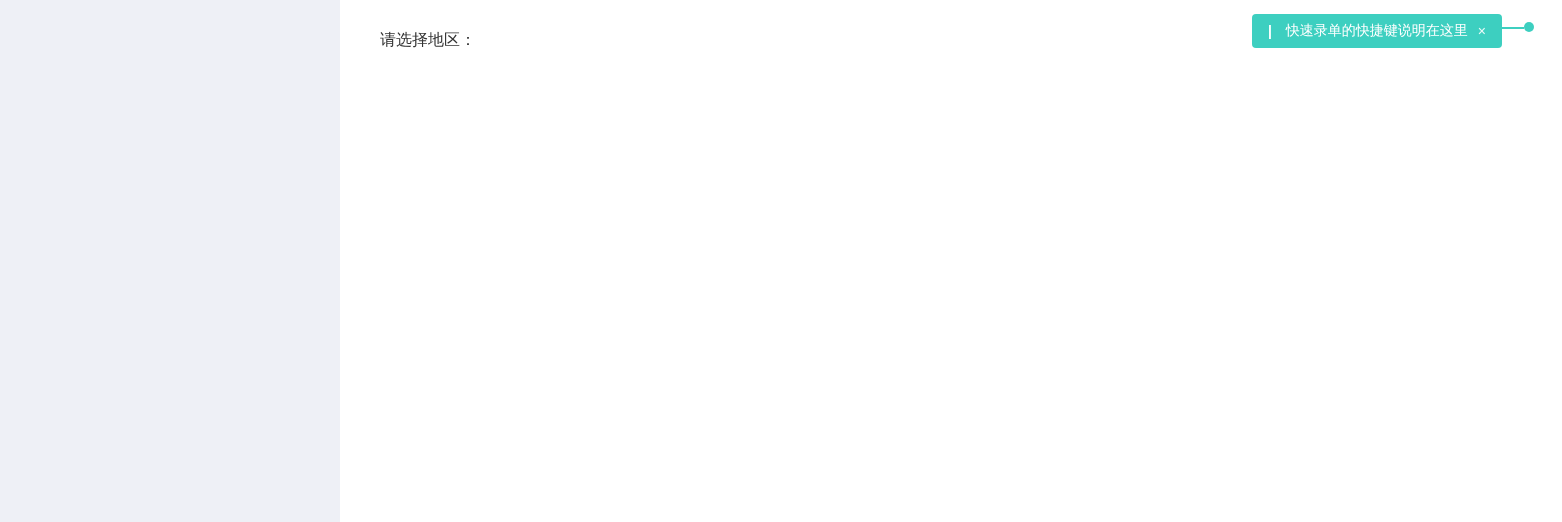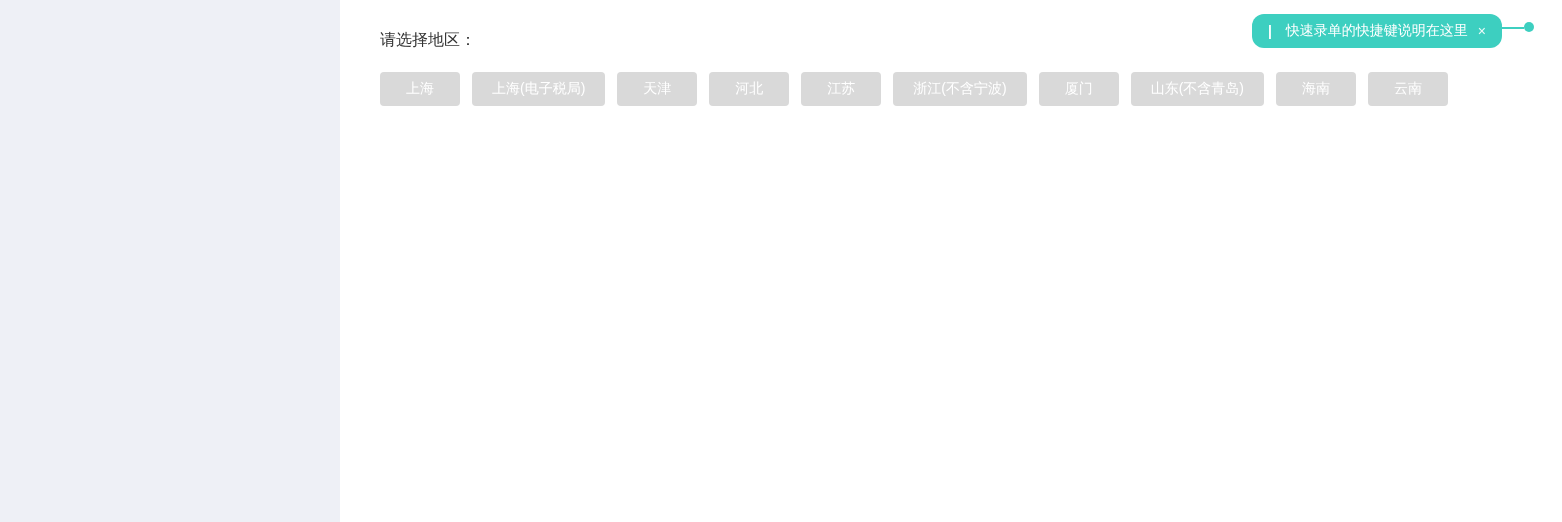--- a/index.html
+++ b/index.html
@@ -62,21 +62,21 @@
       white-space: nowrap;
     }
 
     .tooltip-banner {
       position: absolute;
       top: 14px;
       right: 60px;
       background: #3dcfc0;
       color: #fff;
       padding: 8px 16px;
-      border-radius: 12px;
+      border-radius: 4px;
       font-size: 14px;
       display: flex;
       align-items: center;
       gap: 10px;
       white-space: nowrap;
     }
 
     .tooltip-banner::before {
       content: '|';
       font-weight: bold;
@@ -108,32 +108,20 @@
       background: #3dcfc0;
     }
   </style>
 </head>
 <body>
 
 <div class="left-sidebar"></div>
 
 <div class="main-content">
   <div class="page-title">请选择地区：</div>
-  <div class="region-buttons" id="region-buttons-container">
-  <button class="region-btn">上海</button>
-      <button class="region-btn">上海(电子税局)</button>
-      <button class="region-btn">天津</button>
-      <button class="region-btn">河北</button>
-      <button class="region-btn">江苏</button>
-      <button class="region-btn">浙江(不含宁波)</button>
-      <button class="region-btn">厦门</button>
-      <button class="region-btn">山东(不含青岛)</button>
-      <button class="region-btn">海南</button>
-      <button class="region-btn">云南</button>
-    </div>
 </div>
 
 <div class="tooltip-banner">
   <span>快速录单的快捷键说明在这里</span>
   <span class="tooltip-close">×</span>
 </div>
 <div class="tooltip-line"></div>
 <div class="tooltip-dot"></div>
 
 </body></html>

